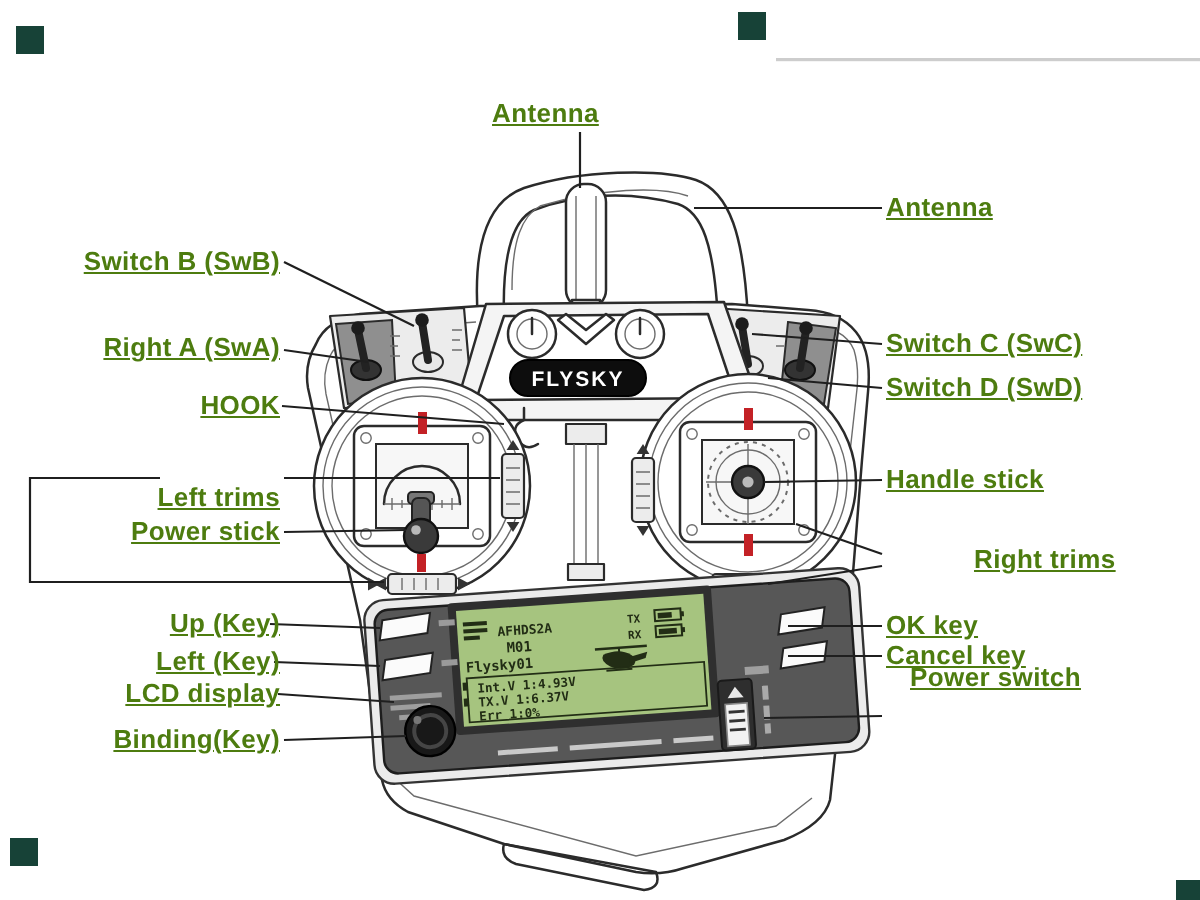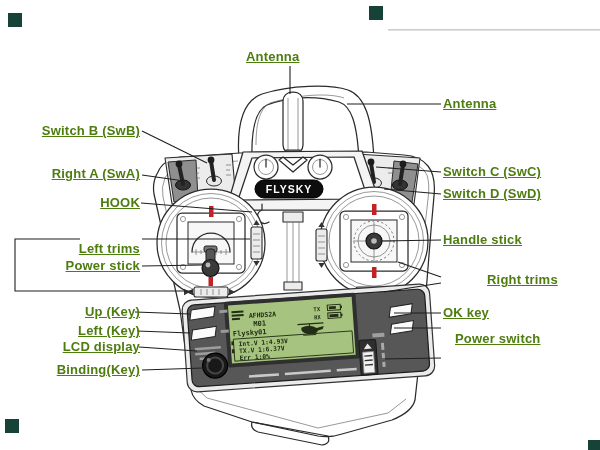--- a/index.html
+++ b/index.html
@@ -295,14 +295,15 @@
   <div class="lbl left" style="top:258px;">Power stick</div>
   <div class="lbl left" style="top:304px;">Up (Key)</div>
   <div class="lbl left" style="top:323px;">Left (Key)</div>
   <div class="lbl left" style="top:362px;">Binding(Key)</div>
   <div class="lbl left" style="top:339px;">LCD display</div>
   <div class="lbl right" style="top:164px;">Switch C (SwC)</div>
   <div class="lbl right" style="top:186px;">Switch D (SwD)</div>
   <div class="lbl right" style="top:232px;">Handle stick</div>
   <div class="lbl right" style="top:272px;margin-left:44px;">Right trims</div>
   <div class="lbl right" style="top:305px;">OK key</div>
+  <div class="lbl right" style="top:320px;">Cancel key</div>
   <div class="lbl right" style="top:331px;margin-left:12px;">Power switch</div>
 </div>
 
 </body></html>

